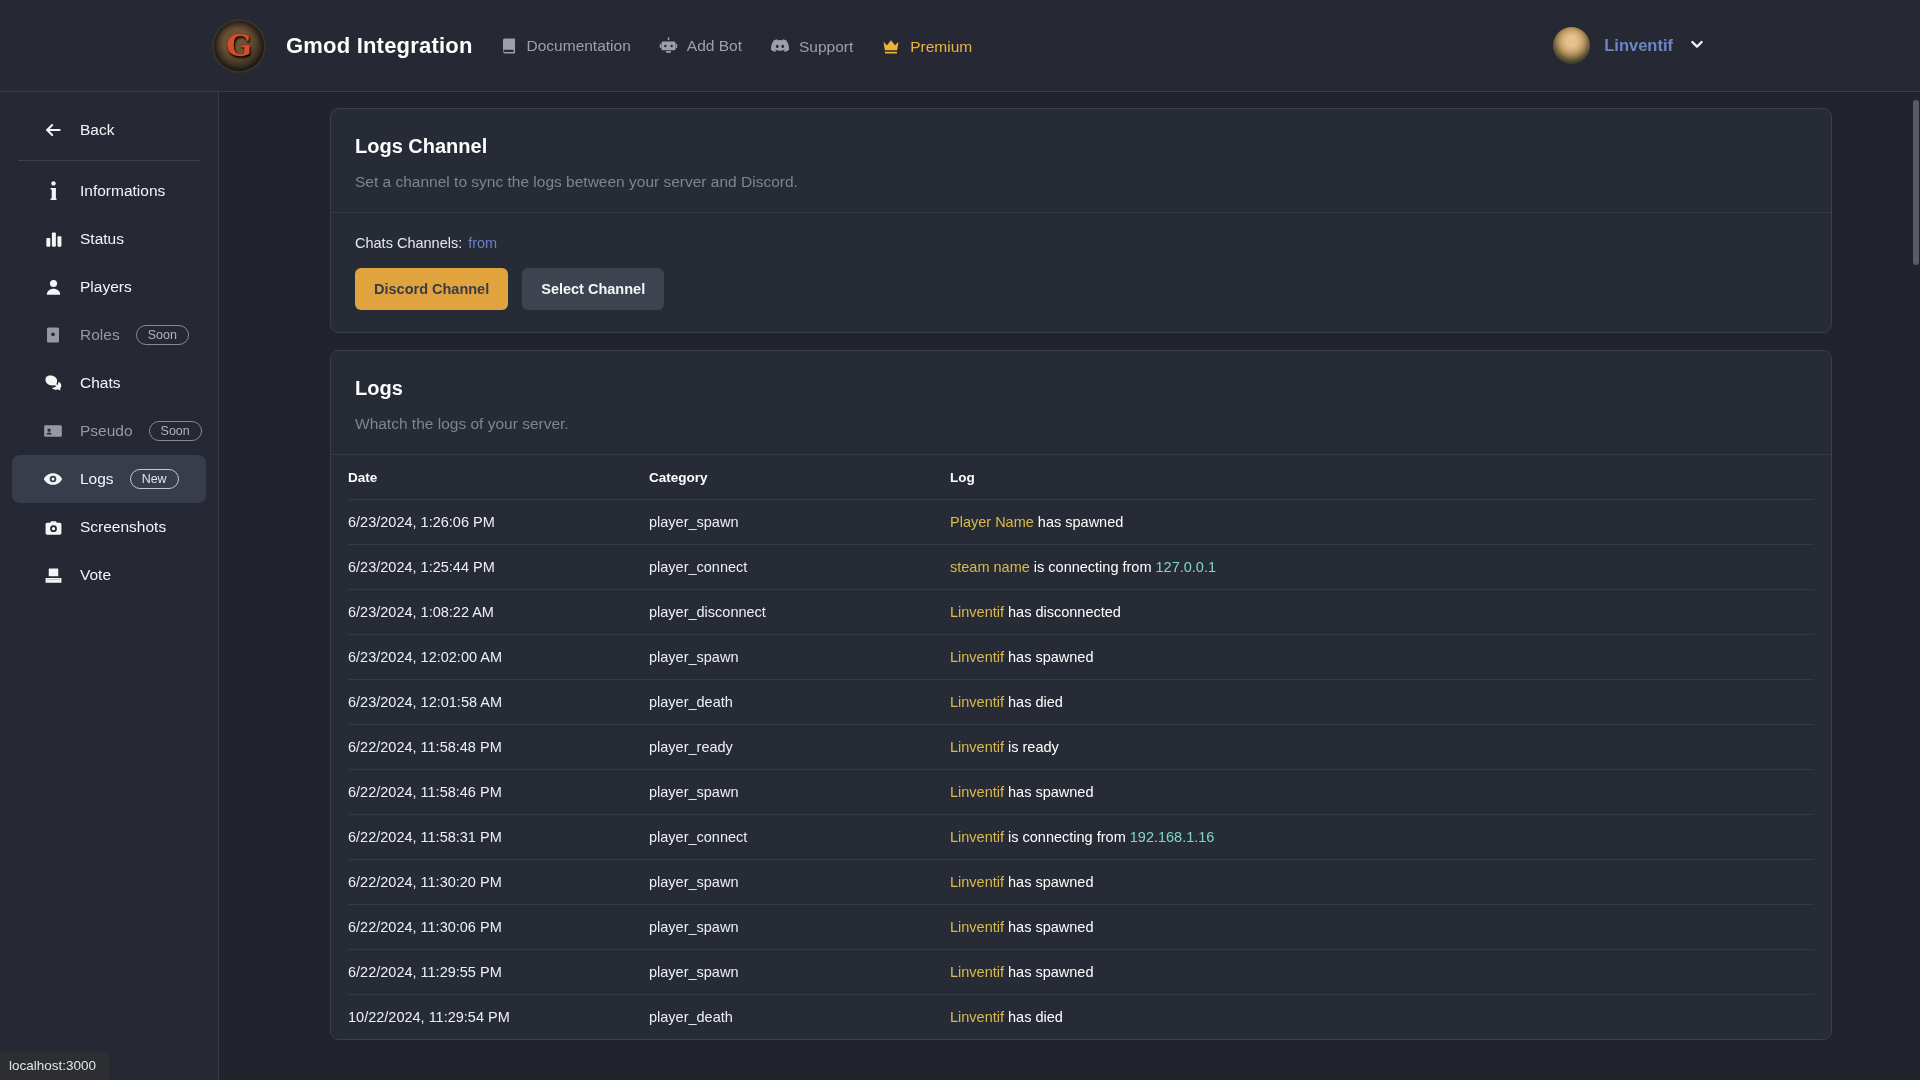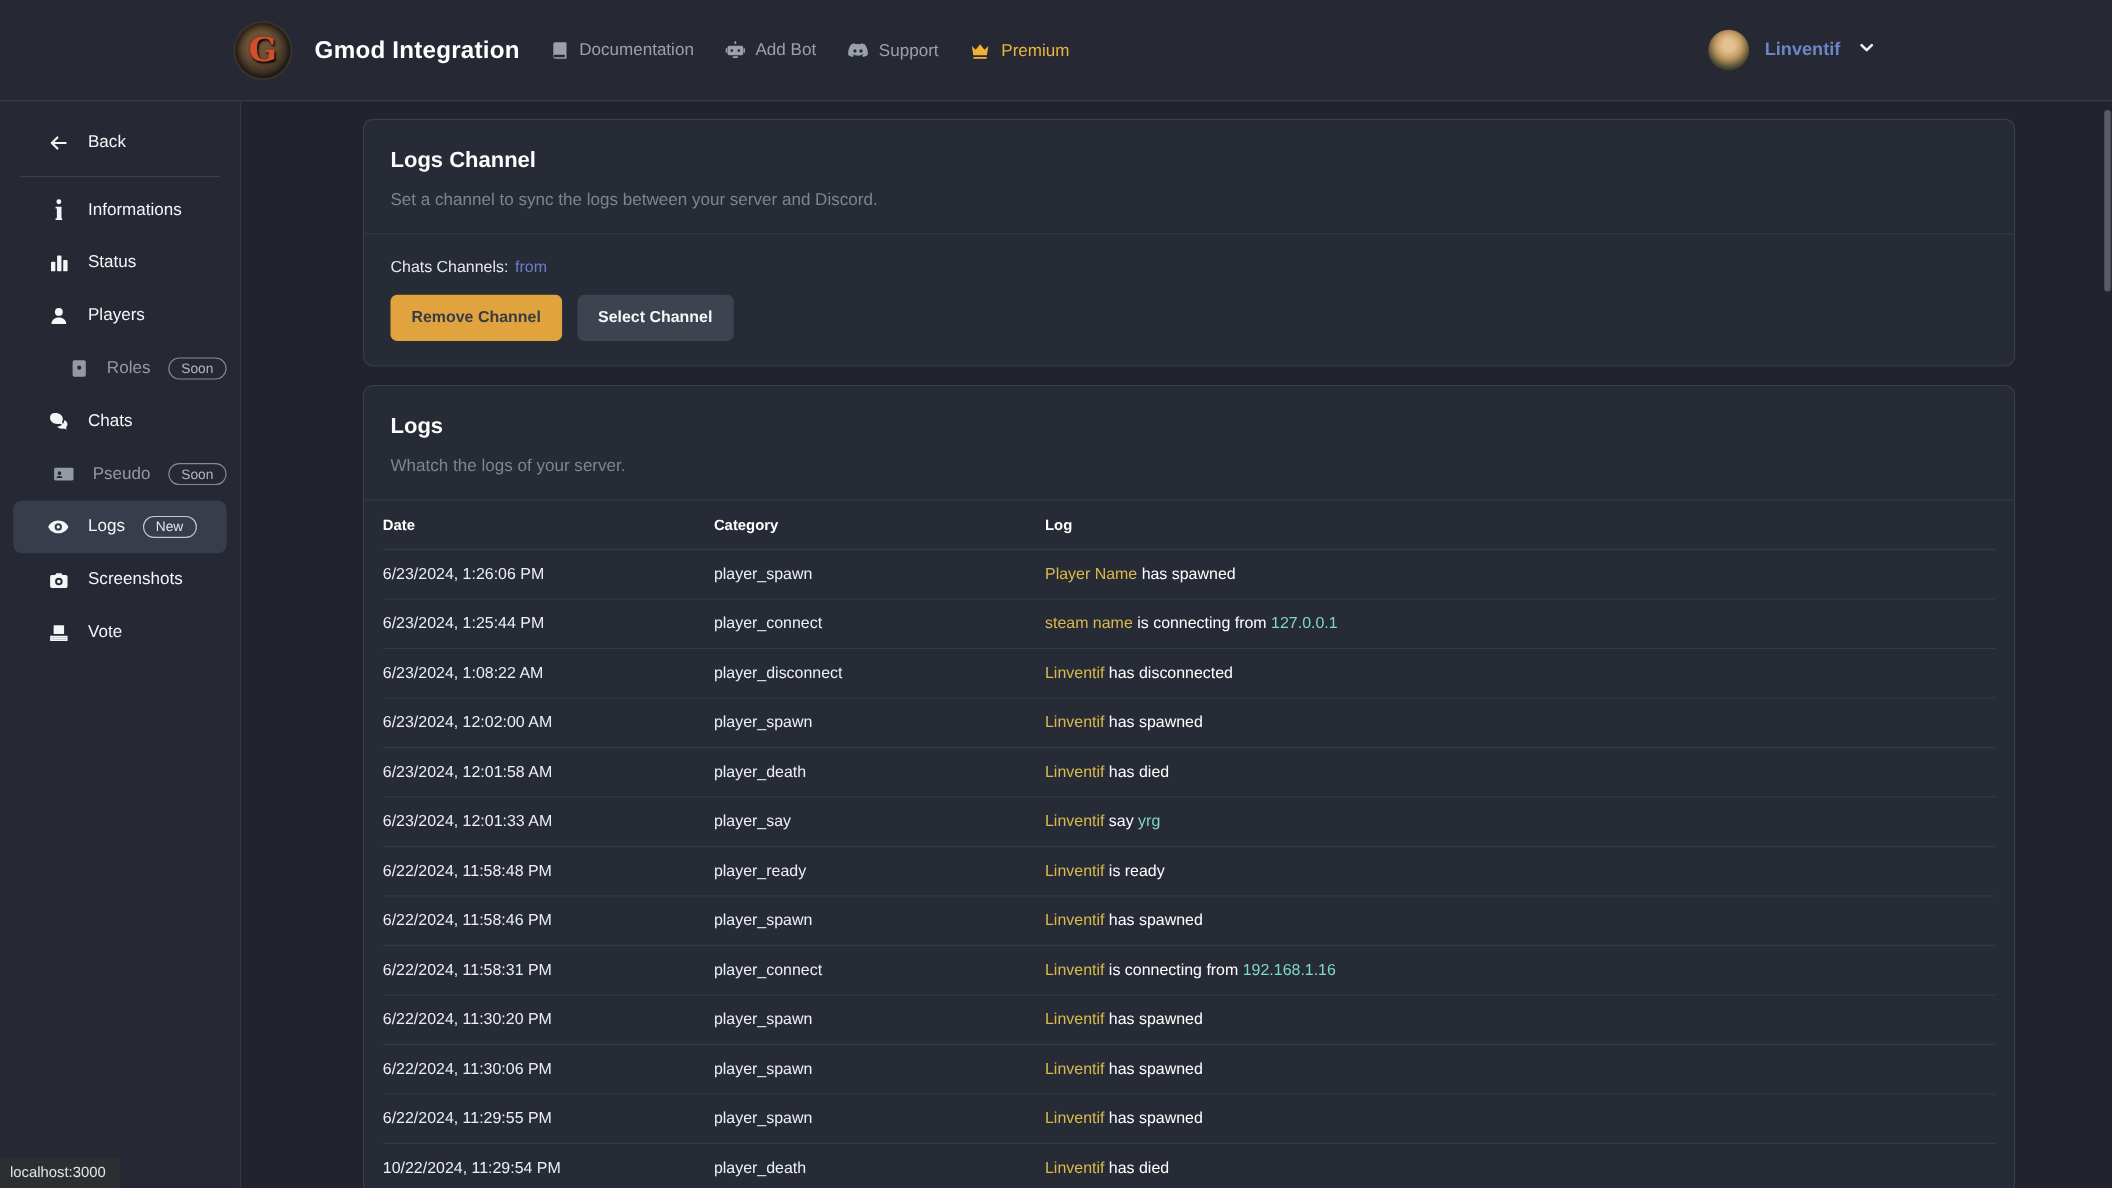--- a/index.html
+++ b/index.html
@@ -30,21 +30,21 @@
     box-shadow:inset 0 -3px 6px rgba(0,0,0,.45); }
   .username { font-size:16.5px; font-weight:bold; color:#6e84c6; }
   .chevron { color:#f5f6f8; margin-left:2px; }
 
   
   .sidebar { position:fixed; top:92px; left:0; width:219px; height:988px; background:#262933;
     border-right:1px solid #363a46; padding-top:14px; z-index:20; }
   .side-item { height:48px; display:flex; align-items:center; gap:16px; padding-left:30px;
     margin:0 12px; border-radius:8px; color:#f3f5f7; font-size:15.5px; cursor:pointer; }
   .side-item .icon { width:22px; display:flex; justify-content:center; color:#f3f5f7; }
-  .side-item.muted, .side-item.muted .icon { color:#939aa4;justify-content:flex-end; }
+  .side-item.muted, .side-item.muted .icon { color:#939aa4; }
   .side-item.active { background:#373d4a; }
   .side-divider { border-top:1px solid #3c404c; margin:6px 18px; }
   .pill { border:1px solid #848b96; border-radius:999px; font-size:12.5px; padding:2.5px 11px;
     color:#aeb4be; line-height:1; }
   .side-item.active .pill { border-color:#c3c8d0; color:#dfe3e8; }
 
   
   .main { position:absolute; top:92px; left:241px; width:1679px; height:988px;
     padding:16px 88px 0 89px; }
   .card { background:#272b35; border:1px solid #3a3f4c; border-radius:9px; }
@@ -237,21 +237,21 @@
   <section class="card">
     <div class="card-head">
       <div class="card-title">Logs Channel</div>
       <div class="card-sub">Set a channel to sync the logs between your server and Discord.</div>
     </div>
     <div class="card-body">
       <div class="label-row">
         <span>Chats Channels:</span><span class="channel-link">from</span>
       </div>
       <div class="btn-row">
-        <button class="btn warning">Remove Channel</button>
+        <button class="btn warning">Discord Channel</button>
         <button class="btn secondary">Select Channel</button>
       </div>
     </div>
   </section>
 
   <section class="card">
     <div class="card-head">
       <div class="card-title">Logs</div>
       <div class="card-sub">Whatch the logs of your server.</div>
     </div>
@@ -285,25 +285,20 @@
     <div class="col-cat">player_spawn</div>
     <div class="col-log"><span class="seg-gold">Linventif</span><span class="seg-plain"> has spawned</span></div>
   </div>
 
   <div class="t-row">
     <div class="col-date">6/23/2024, 12:01:58 AM</div>
     <div class="col-cat">player_death</div>
     <div class="col-log"><span class="seg-gold">Linventif</span><span class="seg-plain"> has died</span></div>
   </div>
 
-  <div class="t-row">
-    <div class="col-date">6/23/2024, 12:01:33 AM</div>
-    <div class="col-cat">player_say</div>
-    <div class="col-log"><span class="seg-gold">Linventif</span><span class="seg-plain"> say </span><span class="seg-teal">yrg</span></div>
-  </div>
 
   <div class="t-row">
     <div class="col-date">6/22/2024, 11:58:48 PM</div>
     <div class="col-cat">player_ready</div>
     <div class="col-log"><span class="seg-gold">Linventif</span><span class="seg-plain"> is ready</span></div>
   </div>
 
   <div class="t-row">
     <div class="col-date">6/22/2024, 11:58:46 PM</div>
     <div class="col-cat">player_spawn</div>

